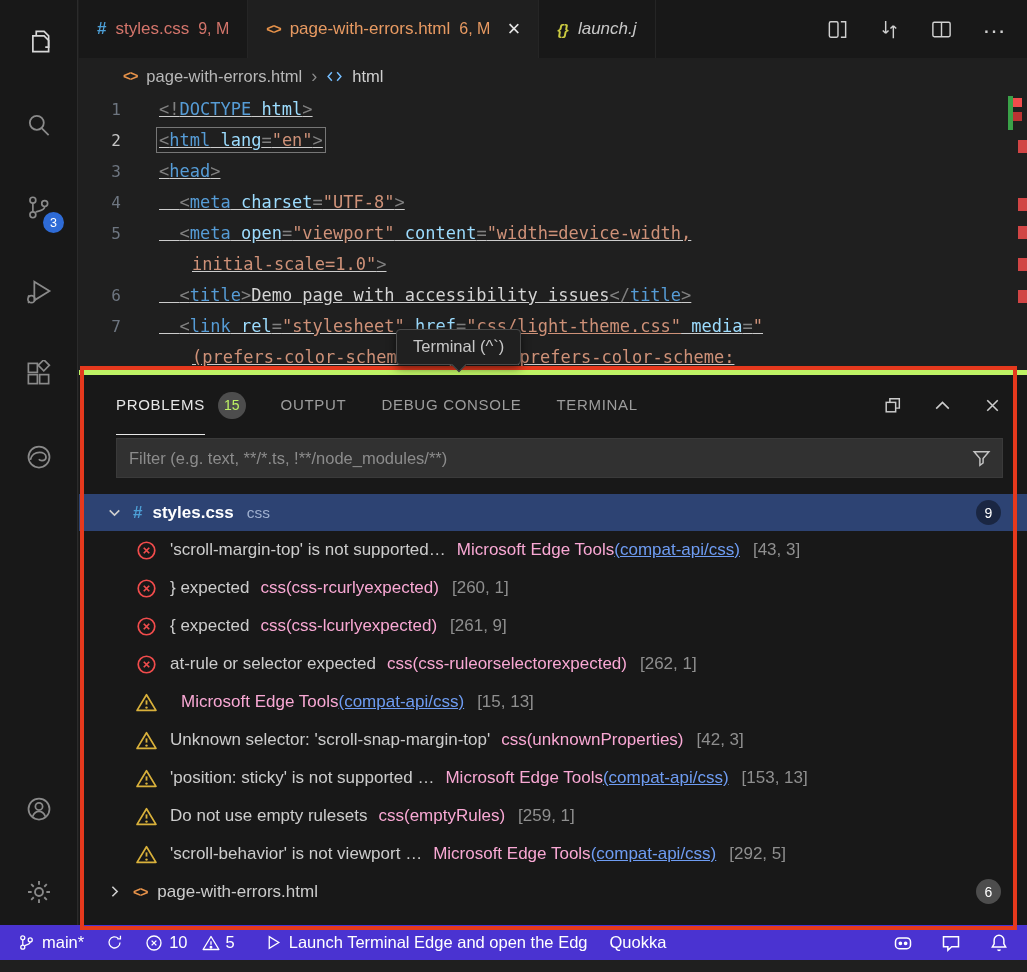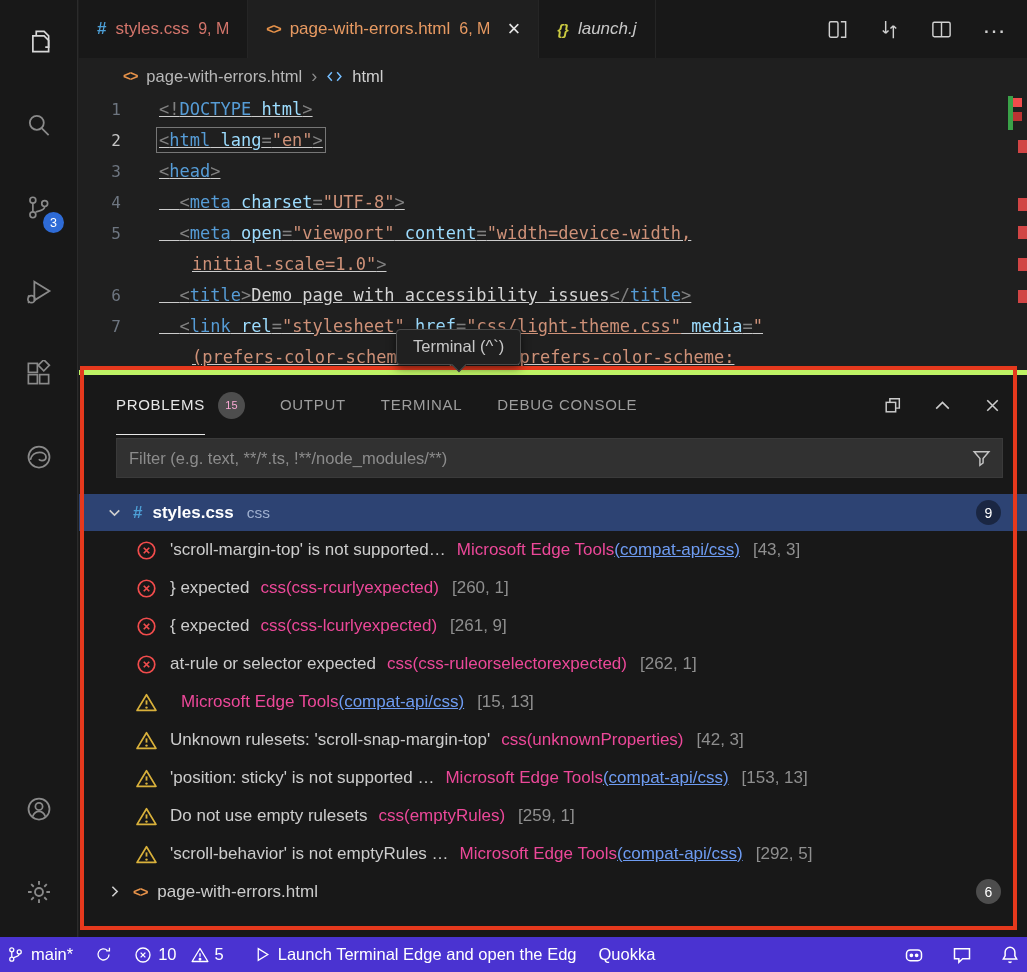--- a/index.html
+++ b/index.html
@@ -70,22 +70,22 @@
 
   
   .panel { position:absolute; left:79px; right:0; top:370px; bottom:35px; background:#181818;
     border-top:5px solid #bef264; z-index:10; display:flex; flex-direction:column; }
   .panel-header { height:60px; flex:none; display:flex; align-items:center; padding:0 24px 0 37px; }
   .ptabs { display:flex; gap:35px; height:100%; align-items:center; }
   .ptab { height:100%; display:flex; align-items:center; gap:13px; font-size:15px;
     letter-spacing:.7px; color:#9d9d9d; cursor:pointer; }
   .ptab .plabel { height:100%; display:flex; align-items:center; border-bottom:1.5px solid transparent; }
   .ptab.active .plabel { color:#e7e7e7; border-bottom-color:#e7e7e7; }
-  .pbadge { background:#4d4d4d; color:#f9a8d4; border-radius:14px; min-width:27px; height:27px;
-    display:flex; align-items:center; justify-content:center; font-size:11px; padding:0 6px; letter-spacing:0; }
+  .pbadge { background:#4d4d4d; color:#bef264; border-radius:14px; min-width:27px; height:27px;
+    display:flex; align-items:center; justify-content:center; font-size:14px; padding:0 6px; letter-spacing:0; }
   .panel-actions { margin-left:auto; display:flex; gap:29px; color:#cccccc; align-items:center; }
   .pa-btn { cursor:pointer; }
 
   .filter-wrap { flex:none; margin:3px 24px 0 37px; position:relative;text-decoration:underline; }
   .filter-input { width:100%; height:40px; background:#313131; border:1px solid #3a3a3a;
     color:#cccccc; font-size:16.5px; padding:0 42px 0 12px; outline:none; font-family:inherit; }
   .filter-input::placeholder { color:#8c8c8c; }
   .filter-icon { position:absolute; right:11px; top:9px; color:#c3c3c3; }
 
   .plist { margin-top:16px; overflow:hidden; }
@@ -95,27 +95,27 @@
   .fr-chevron { display:flex; color:#cfcfcf; }
   .fr-name { font-weight:700; }
   .fr-detail { color:#9fb0d0; font-size:15.5px; margin-left:3px; }
   .fr-badge { margin-left:auto; background:#4d4d4d; color:#fff; border-radius:13px; min-width:25px;
     height:25px; font-size:14px; display:flex; align-items:center; justify-content:center; padding:0 7px; }
   .file-row.selected .fr-badge { background:rgba(0,0,0,.42); }
 
   .prow { height:38px; display:flex; align-items:center; padding-left:57px; font-size:17px; cursor:pointer; }
   .picon { display:flex; margin-right:13px; flex:none; }
   .pmsg { color:#cccccc; white-space:nowrap; }
-  .psrc { color:#ec4899; margin-left:11px; white-space:nowrap; }
+  .psrc { color:#f9a8d4; margin-left:11px; white-space:nowrap; }
   .plink { color:#6e9cf2; text-decoration:underline; white-space:nowrap; cursor:pointer; }
   .ppos { color:#8f8f8f; margin-left:13px; white-space:nowrap; }
 
   
-  .statusbar { position:absolute; left:0; right:0; bottom:0; height:35px; background:#4a33d1;
-    display:flex; align-items:center; padding:0 7px; gap:22px; color:#fff; font-size:16.5px; z-index:20; }
+  .statusbar { position:absolute; left:0; right:0; bottom:12px; height:35px; background:#4a33d1;
+    display:flex; align-items:center; padding:0 18px; gap:22px; color:#fff; font-size:16.5px; z-index:20; }
   .sb-item { display:flex; align-items:center; gap:7px; white-space:nowrap; cursor:pointer; }
   .sb-prob { gap:6px; }
   .sb-prob .num { margin-right:8px; }
   .sb-launch-label { max-width:386px; overflow:hidden; display:inline-block; white-space:nowrap; }
   .sb-right { margin-left:auto; display:flex; align-items:center; gap:28px; }
 
   
   .tooltip { position:absolute; left:396px; top:329px; z-index:60; background:#202020;
     border:1px solid #4b4b4b; color:#c8c8c8; font-size:16.5px; padding:7px 16px 8px;
     border-radius:4px; box-shadow:0 3px 10px rgba(0,0,0,.55); }
@@ -294,24 +294,24 @@
   <div class="panel-header">
     <div class="ptabs">
       <div class="ptab active">
         <span class="plabel">PROBLEMS</span>
         <span class="pbadge">15</span>
       </div>
       <div class="ptab">
         <span class="plabel">OUTPUT</span>
       </div>
       <div class="ptab">
+        <span class="plabel">DEBUG CONSOLE</span>
+      </div>
+      <div class="ptab">
         <span class="plabel">TERMINAL</span>
-      </div>
-      <div class="ptab">
-        <span class="plabel">DEBUG CONSOLE</span>
       </div>
     </div>
     <div class="panel-actions">
       <span class="pa-btn">
         <svg width="21" height="21" viewBox="0 0 20 20" fill="none" stroke="currentColor" stroke-width="1.4">
             <rect x="4" y="7" width="9" height="9"></rect>
             <path d="M7.5 7V3.5H16.5V12.5H13"></path>
           </svg>
       </span>
       <span class="pa-btn">
@@ -408,21 +408,21 @@
           <span class="ppos">[15, 13]</span>
         </div>
         <div class="prow">
           <span class="picon">
             <svg viewBox="0 0 16 16" width="21" height="21">
               <path d="M8 2.1L15.2 14H.8z" fill="none" stroke="#d9b13b" stroke-width="1.3" stroke-linejoin="round"></path>
               <path d="M8 6.4v3.2" stroke="#d9b13b" stroke-width="1.4"></path>
               <circle cx="8" cy="11.9" r=".9" fill="#d9b13b"></circle>
             </svg>
           </span>
-          <span class="pmsg">Unknown rulesets: 'scroll-snap-margin-top'</span>
+          <span class="pmsg">Unknown selector: 'scroll-snap-margin-top'</span>
           <span class="psrc">css(unknownProperties)</span>
           <span class="ppos">[42, 3]</span>
         </div>
         <div class="prow">
           <span class="picon">
             <svg viewBox="0 0 16 16" width="21" height="21">
               <path d="M8 2.1L15.2 14H.8z" fill="none" stroke="#d9b13b" stroke-width="1.3" stroke-linejoin="round"></path>
               <path d="M8 6.4v3.2" stroke="#d9b13b" stroke-width="1.4"></path>
               <circle cx="8" cy="11.9" r=".9" fill="#d9b13b"></circle>
             </svg>
@@ -445,21 +445,21 @@
           <span class="ppos">[259, 1]</span>
         </div>
         <div class="prow">
           <span class="picon">
             <svg viewBox="0 0 16 16" width="21" height="21">
               <path d="M8 2.1L15.2 14H.8z" fill="none" stroke="#d9b13b" stroke-width="1.3" stroke-linejoin="round"></path>
               <path d="M8 6.4v3.2" stroke="#d9b13b" stroke-width="1.4"></path>
               <circle cx="8" cy="11.9" r=".9" fill="#d9b13b"></circle>
             </svg>
           </span>
-          <span class="pmsg">'scroll-behavior' is not emptyRules …</span>
+          <span class="pmsg">'scroll-behavior' is not viewport …</span>
           <span class="psrc">Microsoft Edge Tools</span>
           <span class="plink">(compat-api/css)</span>
           <span class="ppos">[292, 5]</span>
         </div>
       </div>
 
     <div class="file-row">
       <span class="fr-chevron">
         <svg width="17" height="17" viewBox="0 0 16 16" fill="none" stroke="currentColor" stroke-width="1.5">
             <path d="M6 3.5L10.5 8L6 12.5"></path>

